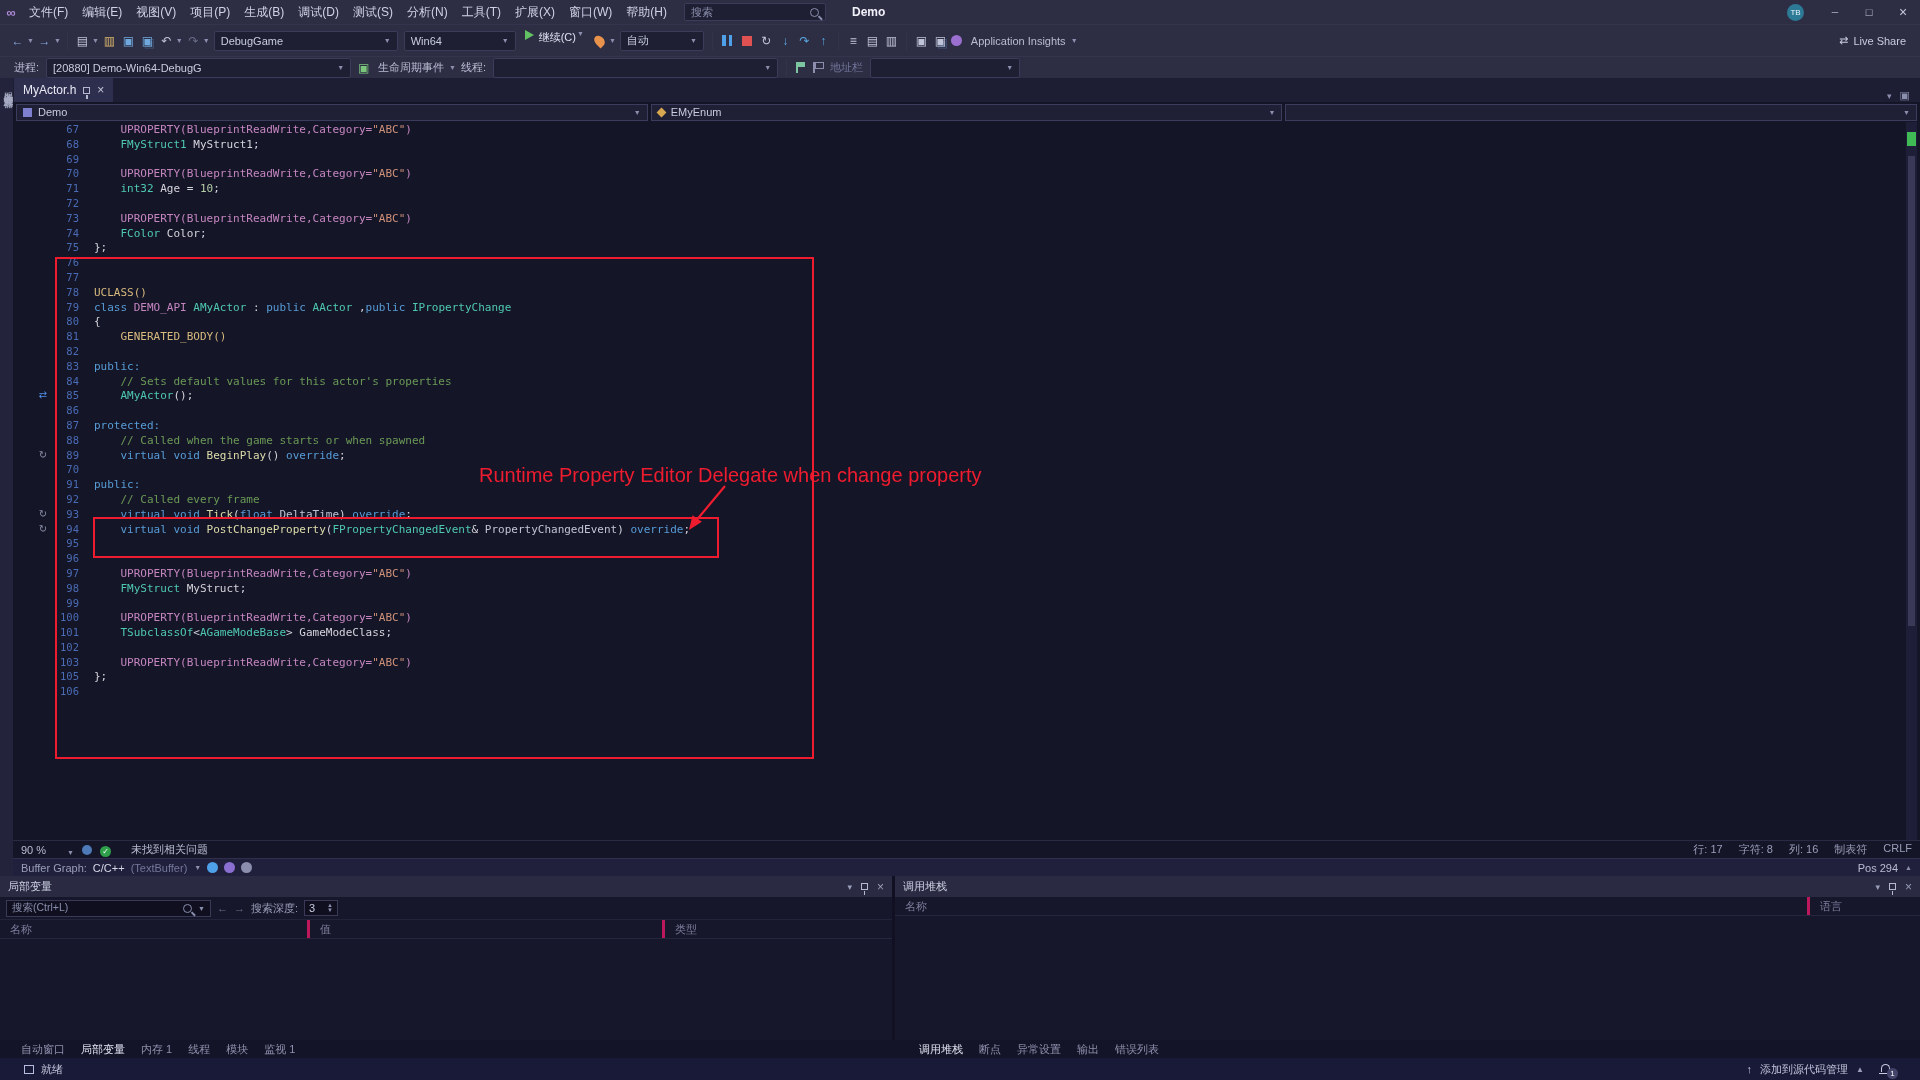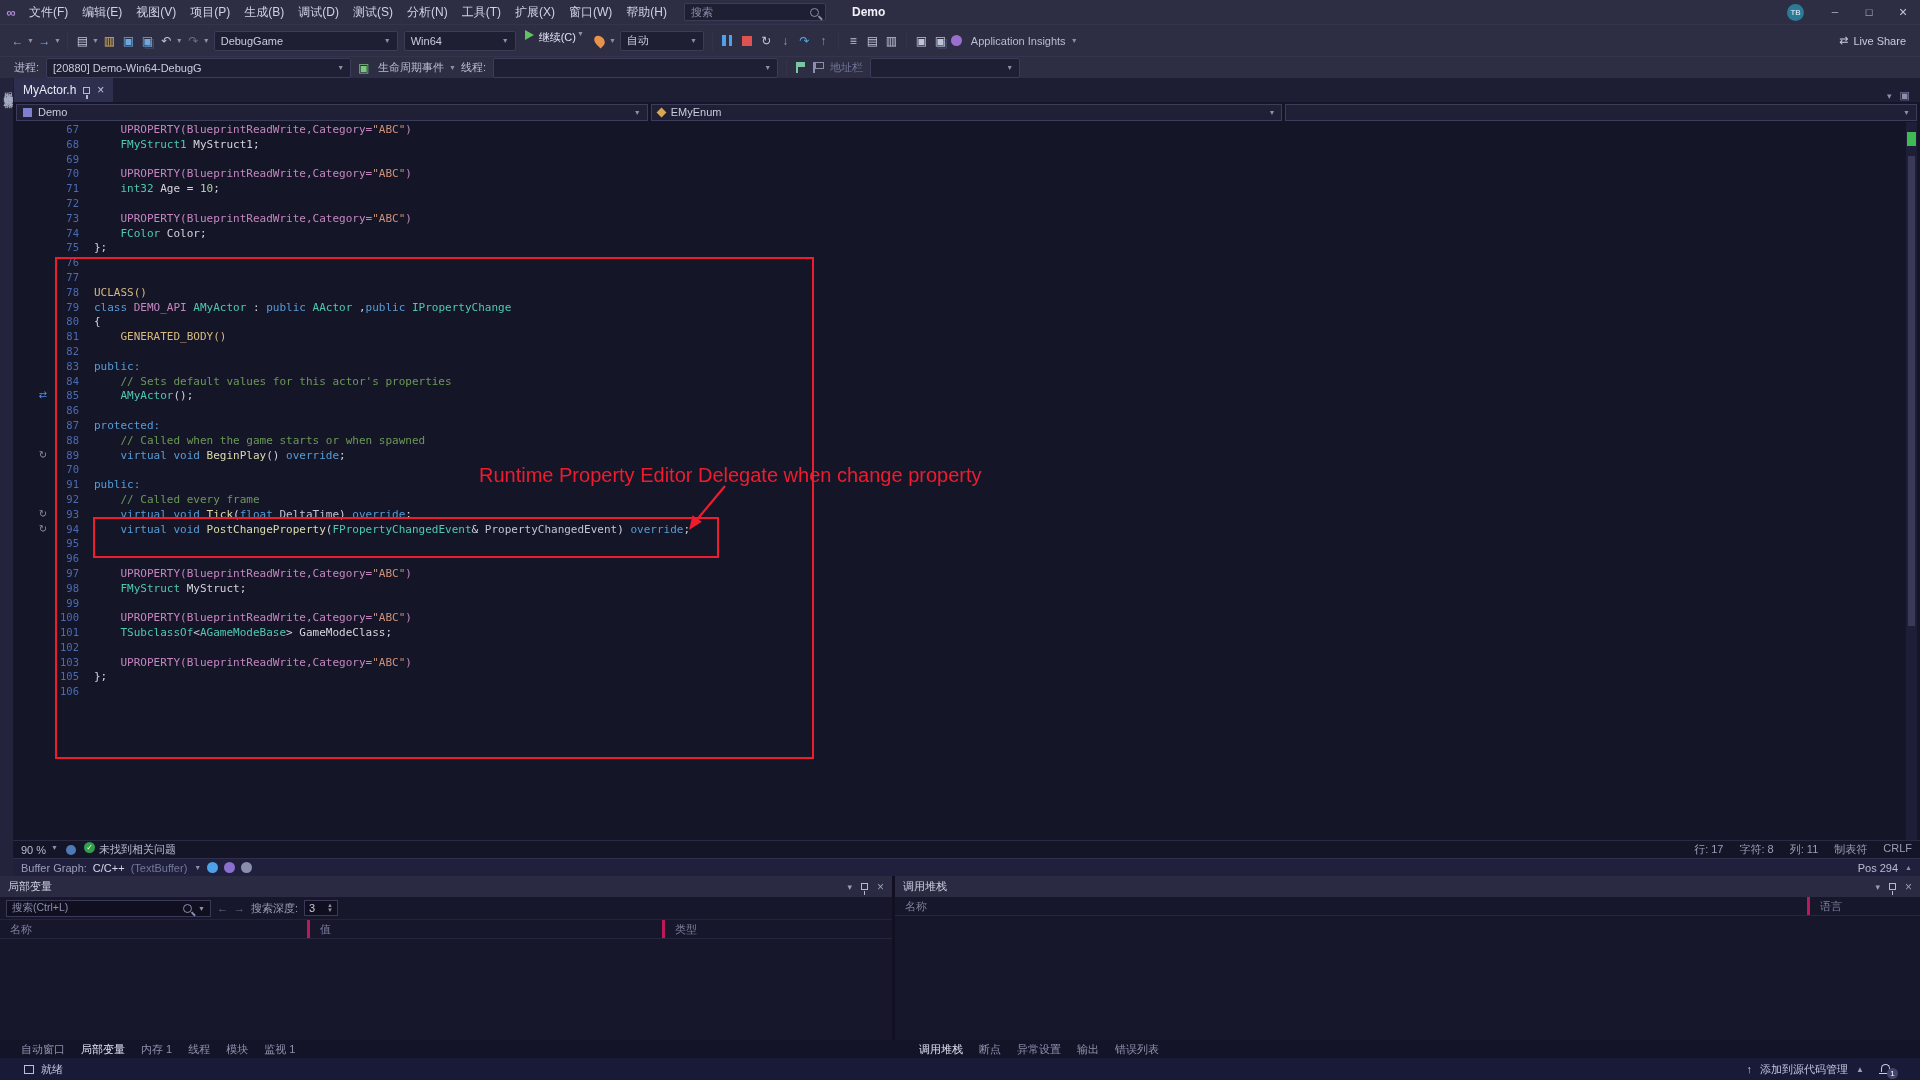--- a/index.html
+++ b/index.html
@@ -90,21 +90,21 @@
   
   .ann-outer{position:absolute;left:42px;top:135px;width:759px;height:502px;border:2px solid var(--ann);pointer-events:none}
   .ann-inner{position:absolute;left:80px;top:395px;width:626px;height:41px;border:2px solid var(--ann);pointer-events:none}
   .ann-note{position:absolute;left:466px;top:342px;font-size:20px;color:var(--ann);white-space:nowrap;pointer-events:none}
   .ann-svg{position:absolute;left:0;top:0;width:100%;height:100%;pointer-events:none}
   .ann-line{stroke:var(--ann);stroke-width:2.2}
   .ann-head{fill:var(--ann)}
 
   
   .zoomstrip{height:18px;border-top:1px solid #2a2a45;display:flex;align-items:center;font-size:11px;color:#9a9eb8;padding:0 8px;gap:8px}
-  .zoombox{display:flex;align-items:flex-start;gap:4px;color:#b9bdd2}
+  .zoombox{display:flex;align-items:flex-end;gap:20px;color:#b9bdd2}
   .healthdot{width:11px;height:11px;border-radius:50%;background:#2ea04a;color:#fff;font-size:8px;display:flex;align-items:center;justify-content:center}
   .annico{width:10px;height:10px;border-radius:50%;background:#4e7ab8}
   .zoom-right{margin-left:auto;display:flex;gap:16px}
   .bufferbar{height:18px;background:#20203c;border-top:1px solid #30304c;display:flex;align-items:center;font-size:11px;padding:0 8px;gap:6px}
   .bufferbar .lbl{color:#9a9eb8}
   .bufferbar .val{color:#d6d9e8}
   .bufferbar .sub{color:#73779a}
   .bufdot{width:11px;height:11px;border-radius:50%}
   .bufdot.b1{background:#4ea0e8}.bufdot.b2{background:#8a6fd0}.bufdot.b3{background:#8b8fad}
   .buf-right{margin-left:auto;display:flex;align-items:center;gap:6px;color:#b9bdd2}
@@ -412,21 +412,21 @@
           <span class="caret">▼</span>
         </div>
         <span class="annico"></span>
         <div class="zoombox">
           <span class="healthdot">✓</span>
           <span>未找到相关问题</span>
         </div>
         <div class="zoom-right" id="zoom-right">
             <span>行: 17</span>
             <span>字符: 8</span>
-            <span>列: 11</span>
+            <span>列: 16</span>
             <span>制表符</span>
             <span>CRLF</span>
           </div>
       </div>
 
       <div class="bufferbar">
         <span class="lbl">Buffer Graph:</span>
         <span class="val">C/C++</span>
         <span class="sub">(TextBuffer)</span>
         <span class="caret">▼</span>

